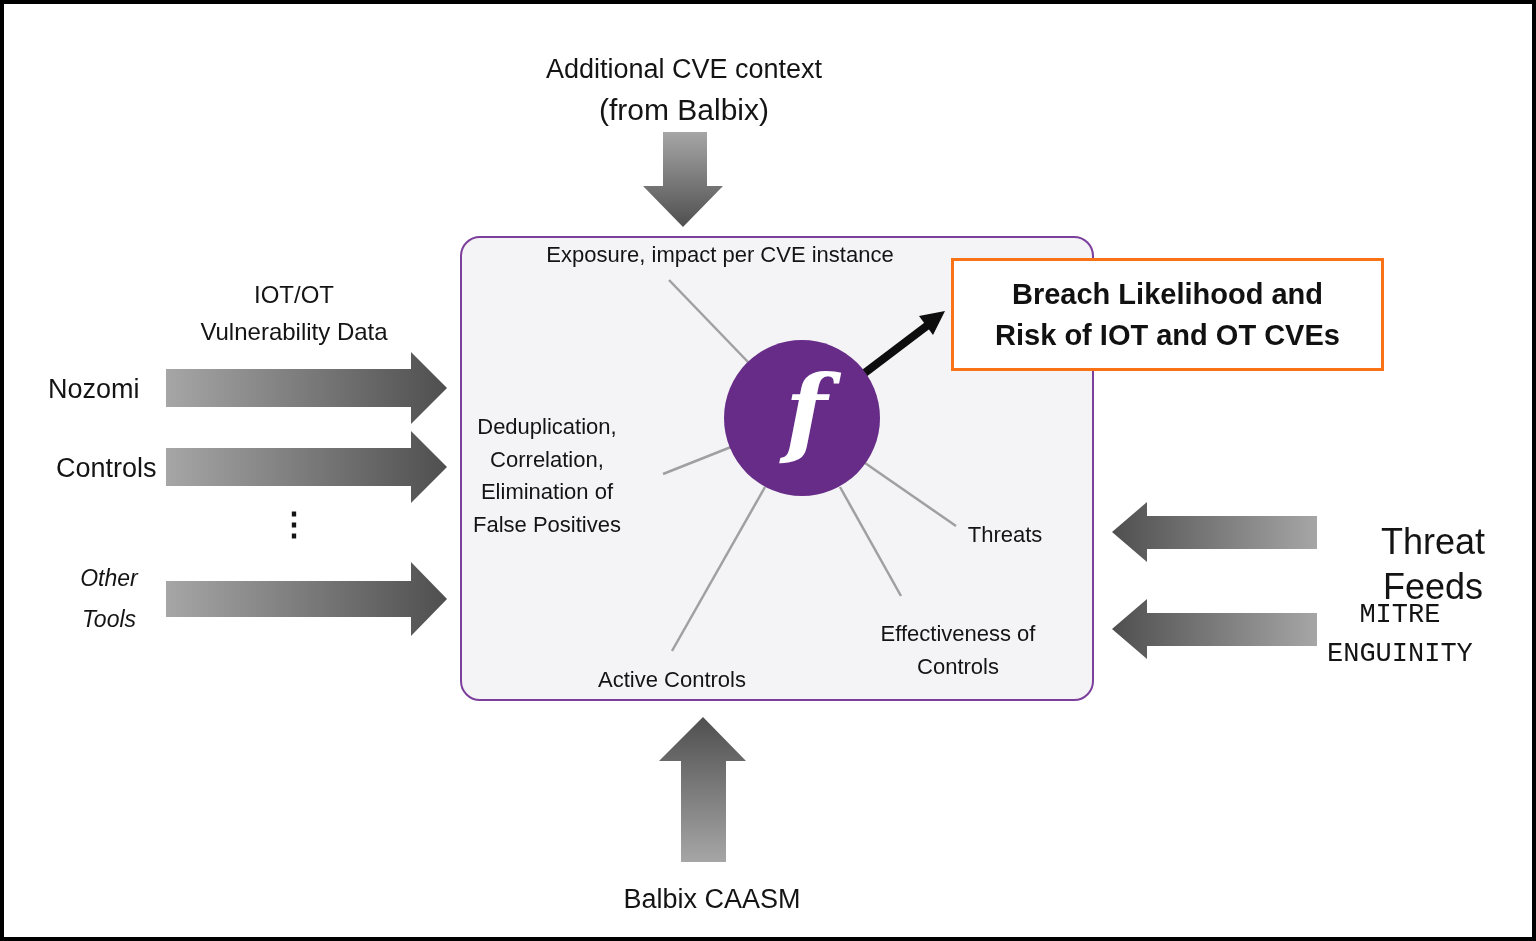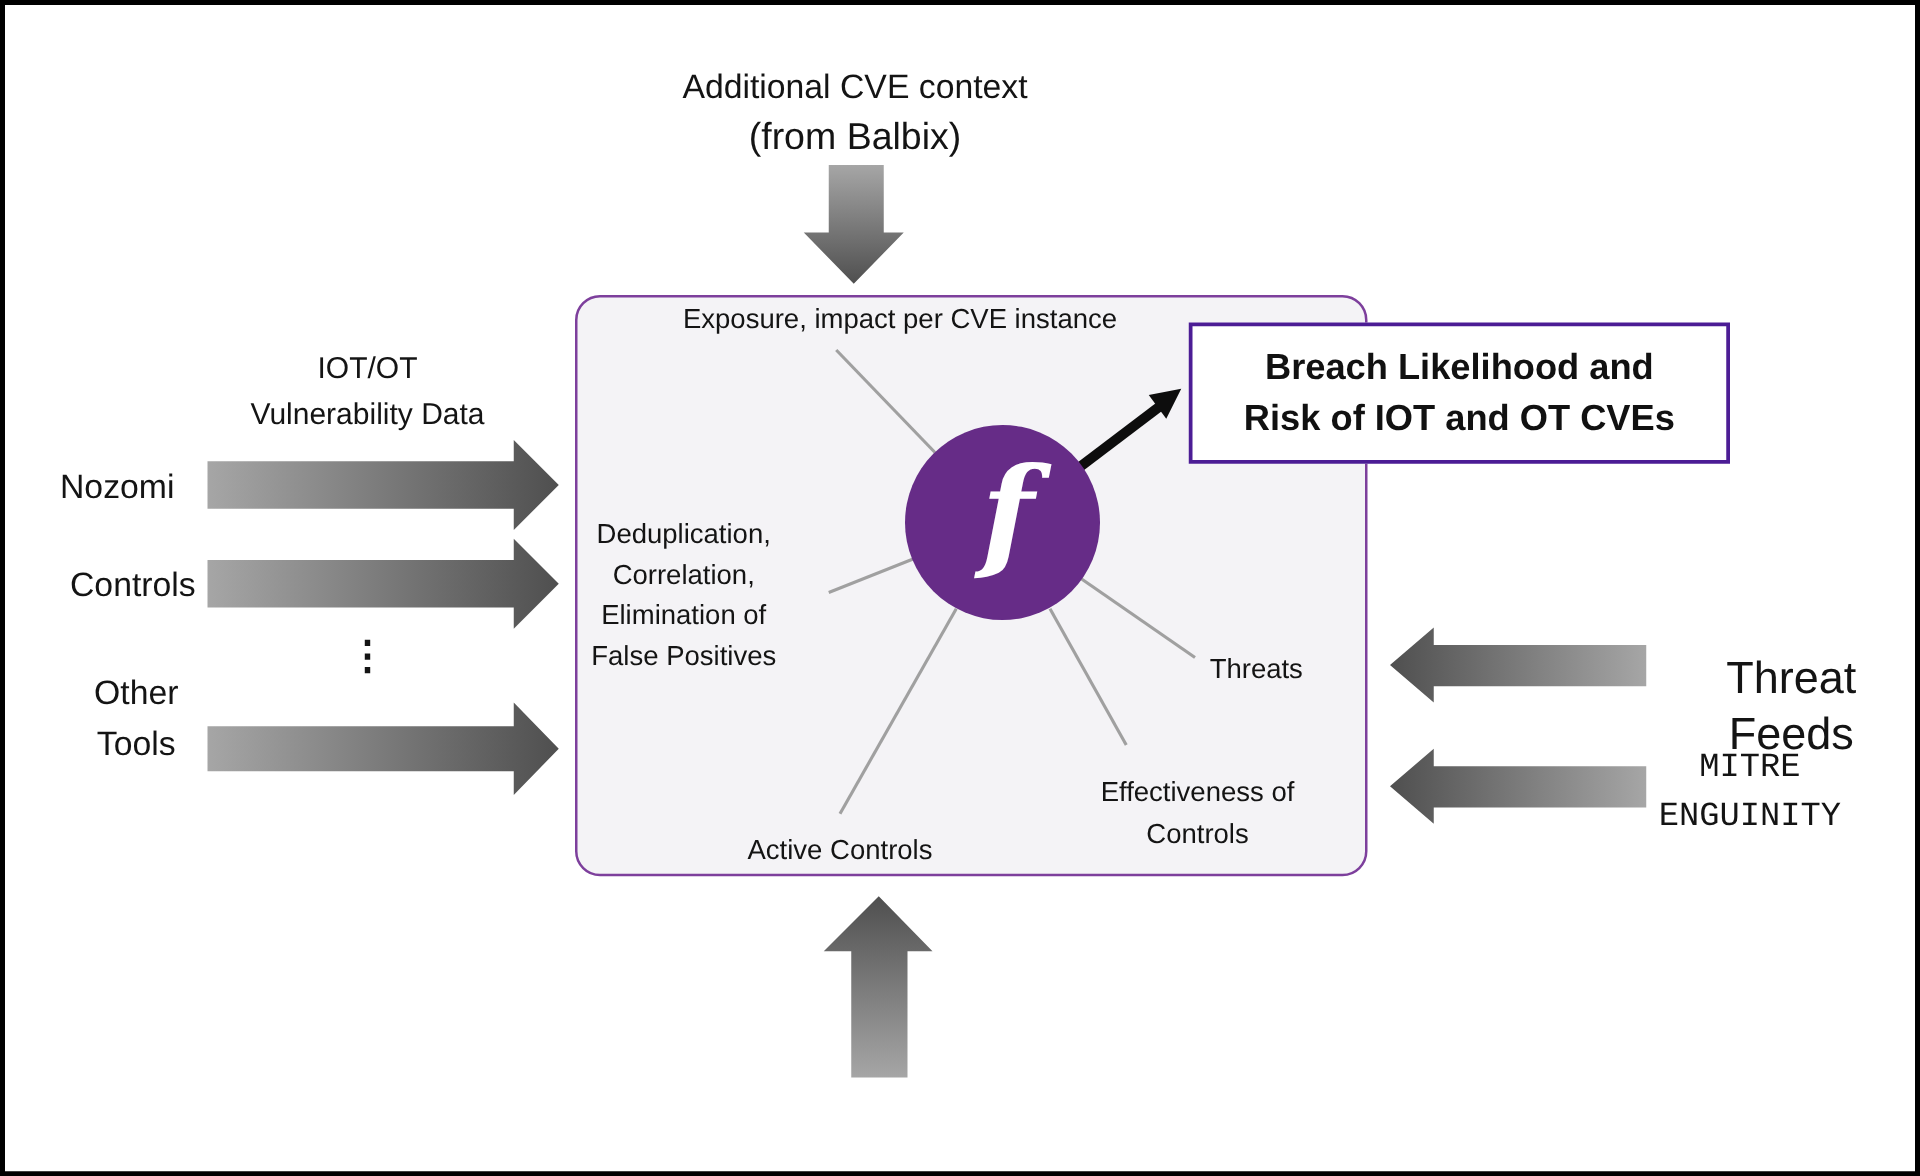--- a/index.html
+++ b/index.html
@@ -46,35 +46,35 @@
     transform: translate(4px, -8px);
   }
   .txt { z-index: 4; }
 
   .t-top       { left: 400px; top: 49px;  width: 560px; font-size: 27px; }
   .t-topsub    { left: 400px; top: 87px;  width: 560px; font-size: 30px; }
   .t-iotot     { left: 115px; top: 272px; width: 350px; font-size: 24px; line-height: 37px; }
   .t-nozomi    { left: 44px;  top: 369px; font-size: 27px; }
   .t-claroty   { left: 52px;  top: 448px; font-size: 27px; }
   .t-ellipsis  { left: 274px; top: 503px; font-size: 32px; font-weight: bold; line-height: 34px; }
-  .t-other     { left: 45px;  top: 530px; width: 120px; font-size: 27px; line-height: 41px; }
+  .t-other     { left: 45px;  top: 554px; width: 120px; font-size: 23px; line-height: 41px; font-style: italic; }
   .t-exposure  { left: 466px; top: 237px; width: 500px; font-size: 22px; }
   .t-dedup     { left: 469px; top: 407px; font-size: 22px; line-height: 32.5px; }
   .t-threats   { left: 901px; top: 517px; width: 200px; font-size: 22px; }
   .t-effect    { left: 853px; top: 603px; width: 202px; font-size: 22px; line-height: 33px; }
   .t-active    { left: 568px; top: 662px; width: 200px; font-size: 22px; }
   .t-feeds     { left: 1330px; top: 515px; font-size: 36px; }
   .t-mitre     { left: 1323px; top: 592px; font-size: 27px; line-height: 39px; font-family: Liberation Mono, monospace; }
   .t-balbix    { left: 558px; top: 879px; width: 300px; font-size: 27px; }
 
   .output-box {
     left: 947px; top: 254px; width: 433px; height: 113px;
     box-sizing: border-box;
     background: #ffffff;
-    border: 3px solid #4c1d95;
+    border: 3px solid #f97316;
     z-index: 5;
     display: flex; align-items: center; justify-content: center;
     text-align: center;
     font-size: 29px; font-weight: bold; line-height: 41px;
     color: #111111;
   }
 </style>
 </head>
 <body>
 
@@ -149,14 +149,15 @@
 Controls</div>
   <div class="abs txt center lbl t-active">Active Controls</div>
 
   <div class="abs output-box pre">Breach Likelihood and
 Risk of IOT and OT CVEs</div>
 
   <div class="abs txt lbl t-feeds">Threat Feeds</div>
   <div class="abs txt pre t-mitre">MITRE
 ENGUINITY</div>
 
+  <div class="abs txt center lbl t-balbix">Balbix CAASM</div>
 
 </div>
 
 </body></html>

